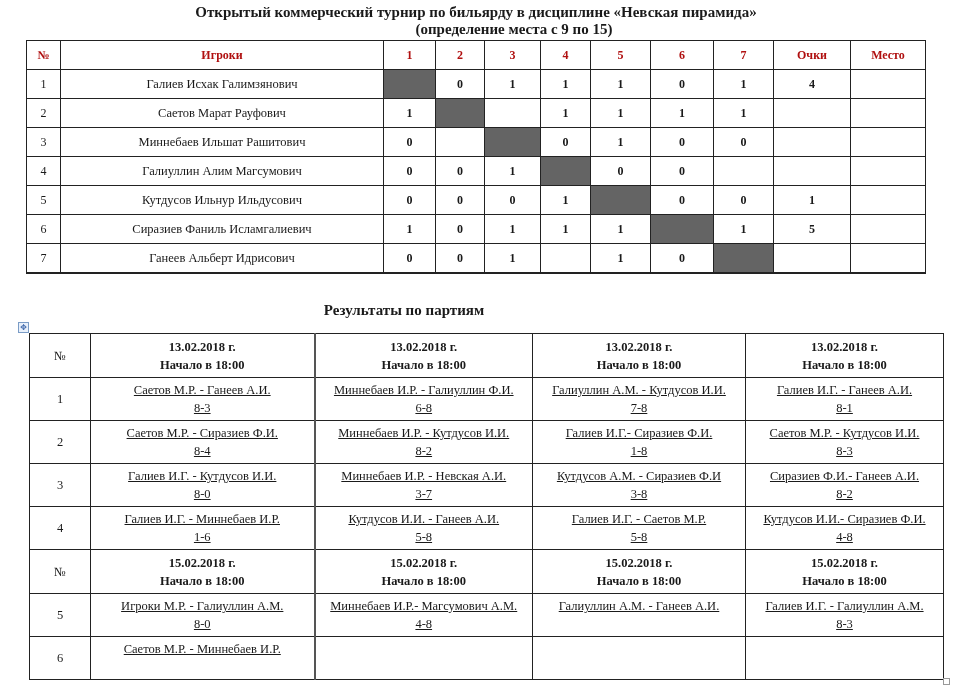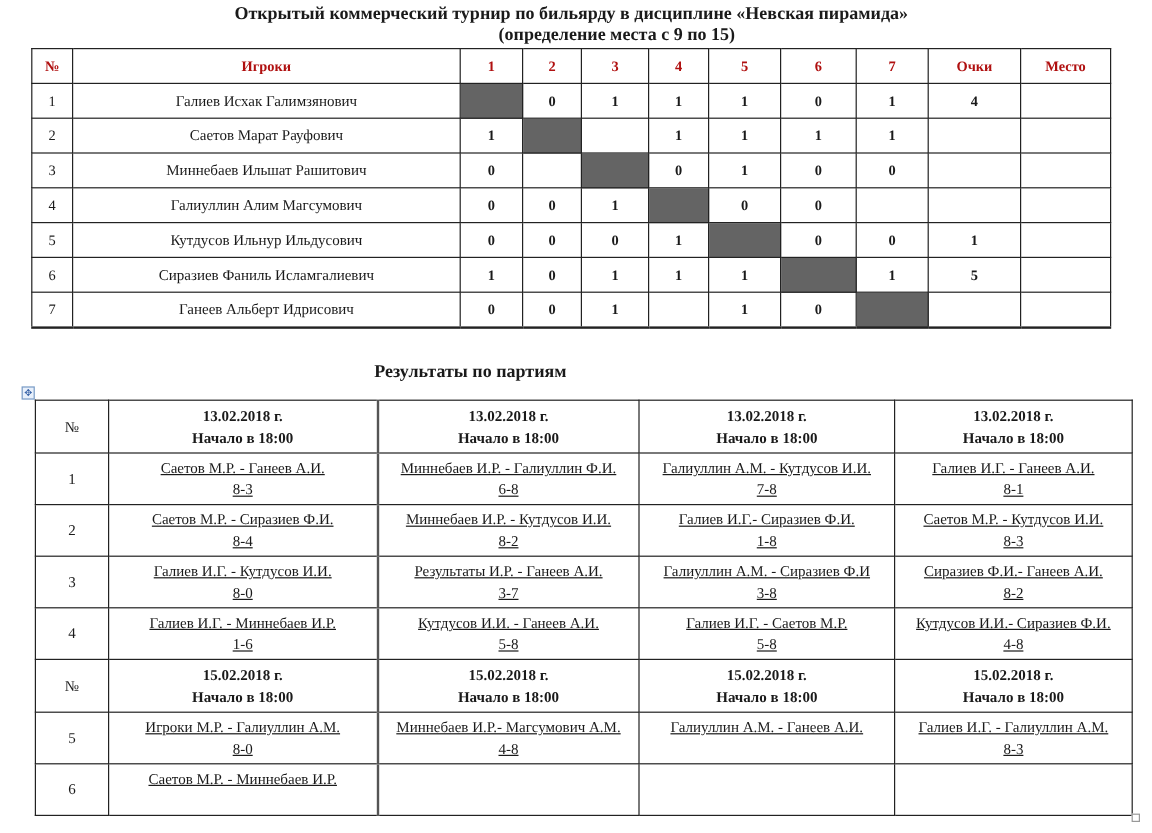--- a/index.html
+++ b/index.html
@@ -11,21 +11,21 @@
   table { border-collapse: collapse; position: absolute; }
   #standings { left: 26px; top: 40px; width: 899px; table-layout: fixed; }
   #standings td, #standings th { border: 1.3px solid #222; height: 28px; padding: 0; text-align: center;
       font-size: 12px; }
   #standings th { color: #b01010; font-weight: bold; font-size: 12px; }
   #standings td.num { font-weight: normal; font-size: 12px; }
   #standings td.name { font-weight: normal; font-size: 12.5px; }
   #standings td.score { font-weight: bold; }
   #standings td.diag { background: #646464; }
   #standings tbody tr:last-child td { border-bottom-width: 2px; }
-  #results-title { position: absolute; left: 0; width: 784px; top: 302px; text-align: center; font-weight: bold; font-size: 15px; }
+  #results-title { position: absolute; left: 0; width: 784px; top: 302px; text-align: center; font-weight: bold; font-size: 15px; padding-left: 12px; }
   #move-handle { position: absolute; left: 18px; top: 322px; width: 9px; height: 9px; border: 1px solid #7a9cc6;
       background: #e8f0fb; font-size: 8px; line-height: 9px; text-align: center; color: #3a64a8; font-family: "DejaVu Sans", sans-serif; }
   #resize-handle { position: absolute; left: 943px; top: 678px; width: 5px; height: 5px; border: 1px solid #999; background:#fff; }
   #results { left: 29px; top: 333px; width: 914px; table-layout: fixed; }
   #results td { border: 1.3px solid #222; padding: 0; text-align: center; vertical-align: middle; font-size: 12.5px; line-height: 18px; }
   #results td.hdr { font-weight: bold; height: 43px; }
   #results td.idx { height: 42px; }
   #results td.game { vertical-align: top; padding-top: 3px; }
   #results td.game span { display: block; text-decoration: underline; }
   #results td.colsep { border-left: 2px solid #555; }
@@ -229,25 +229,25 @@
           <span>8-3</span>
         </td>
       </tr>
       <tr>
         <td class="idx">3</td>
         <td class="game">
           <span>Галиев И.Г. - Кутдусов И.И.</span>
           <span>8-0</span>
         </td>
         <td class="game colsep">
-          <span>Результаты И.Р. - Ганеев А.И.</span>
+          <span>Миннебаев И.Р. - Невская А.И.</span>
           <span>3-7</span>
         </td>
         <td class="game">
-          <span>Галиуллин А.М. - Сиразиев Ф.И</span>
+          <span>Кутдусов А.М. - Сиразиев Ф.И</span>
           <span>3-8</span>
         </td>
         <td class="game">
           <span>Сиразиев Ф.И.- Ганеев А.И.</span>
           <span>8-2</span>
         </td>
       </tr>
       <tr>
         <td class="idx">4</td>
         <td class="game">

